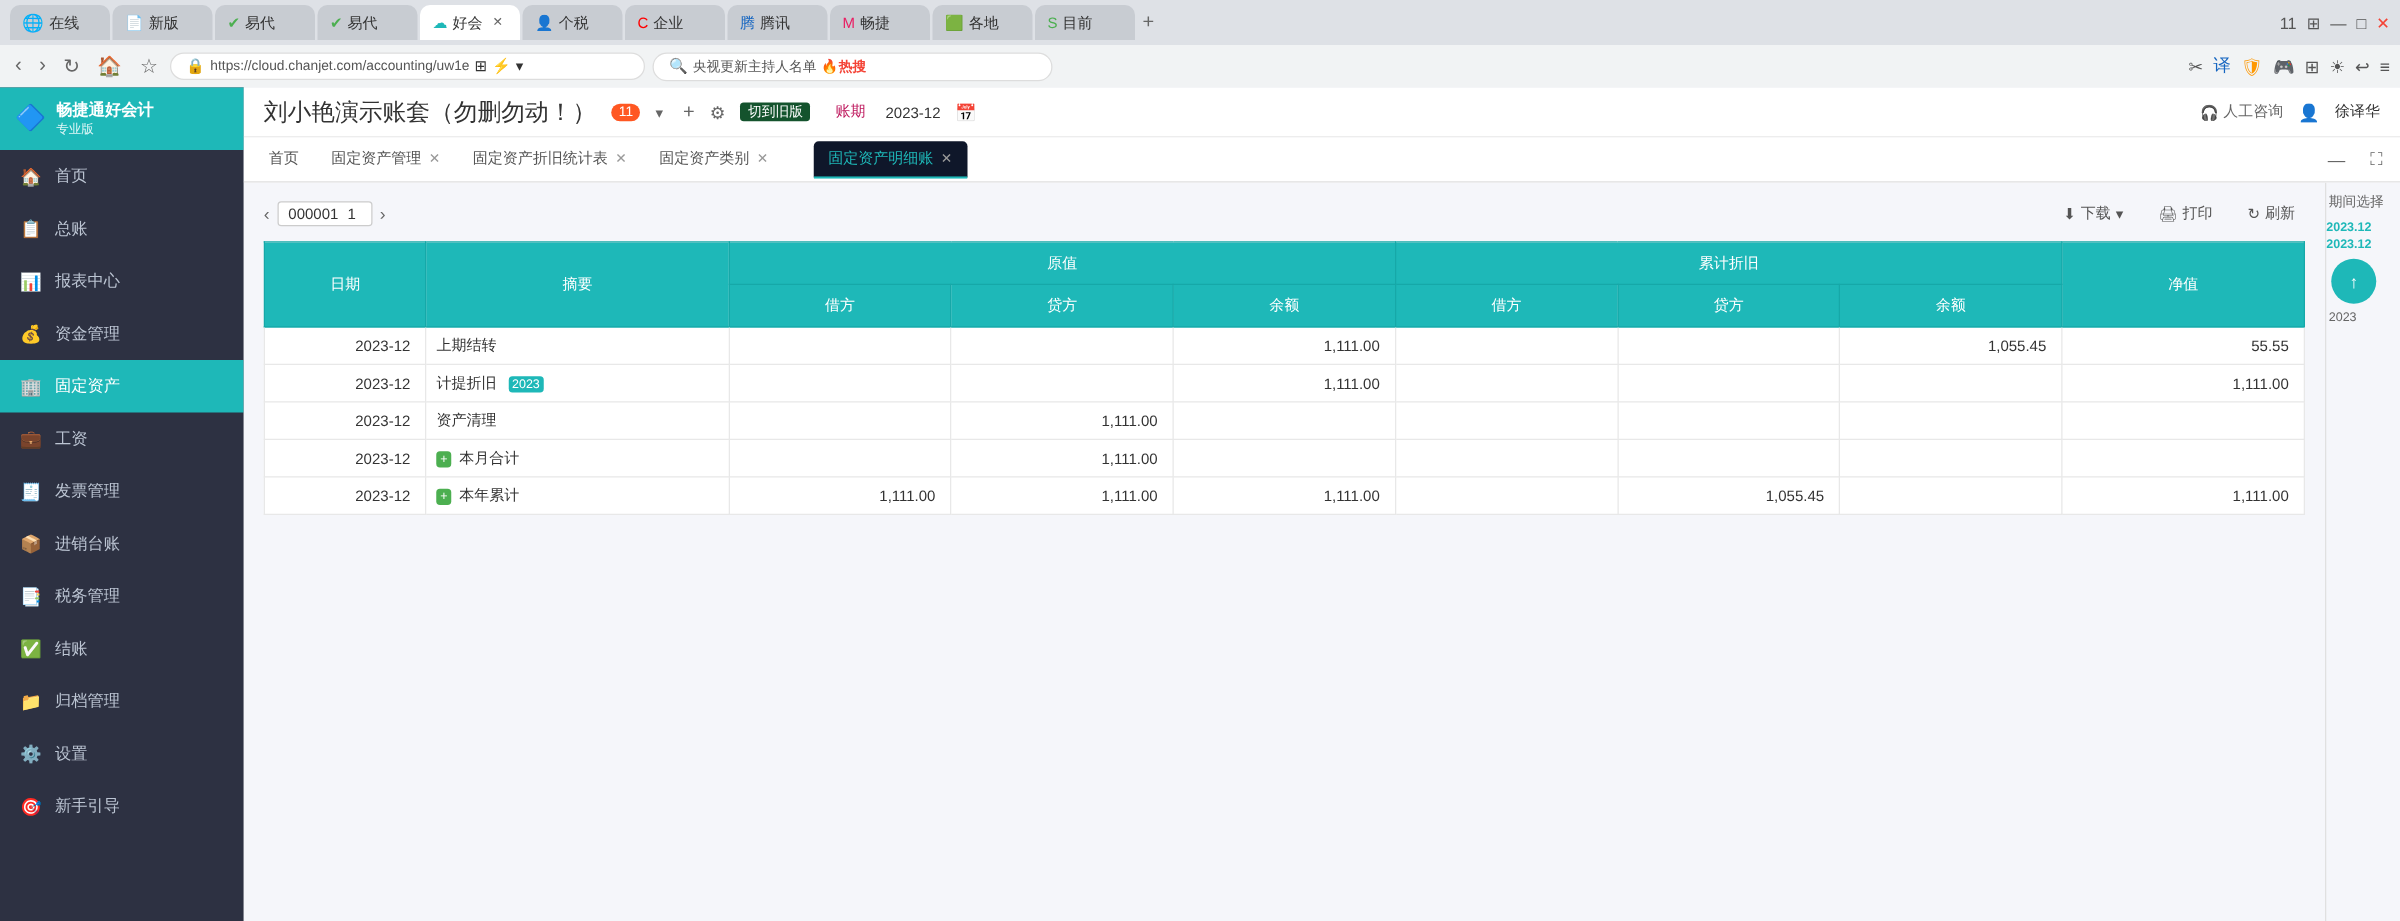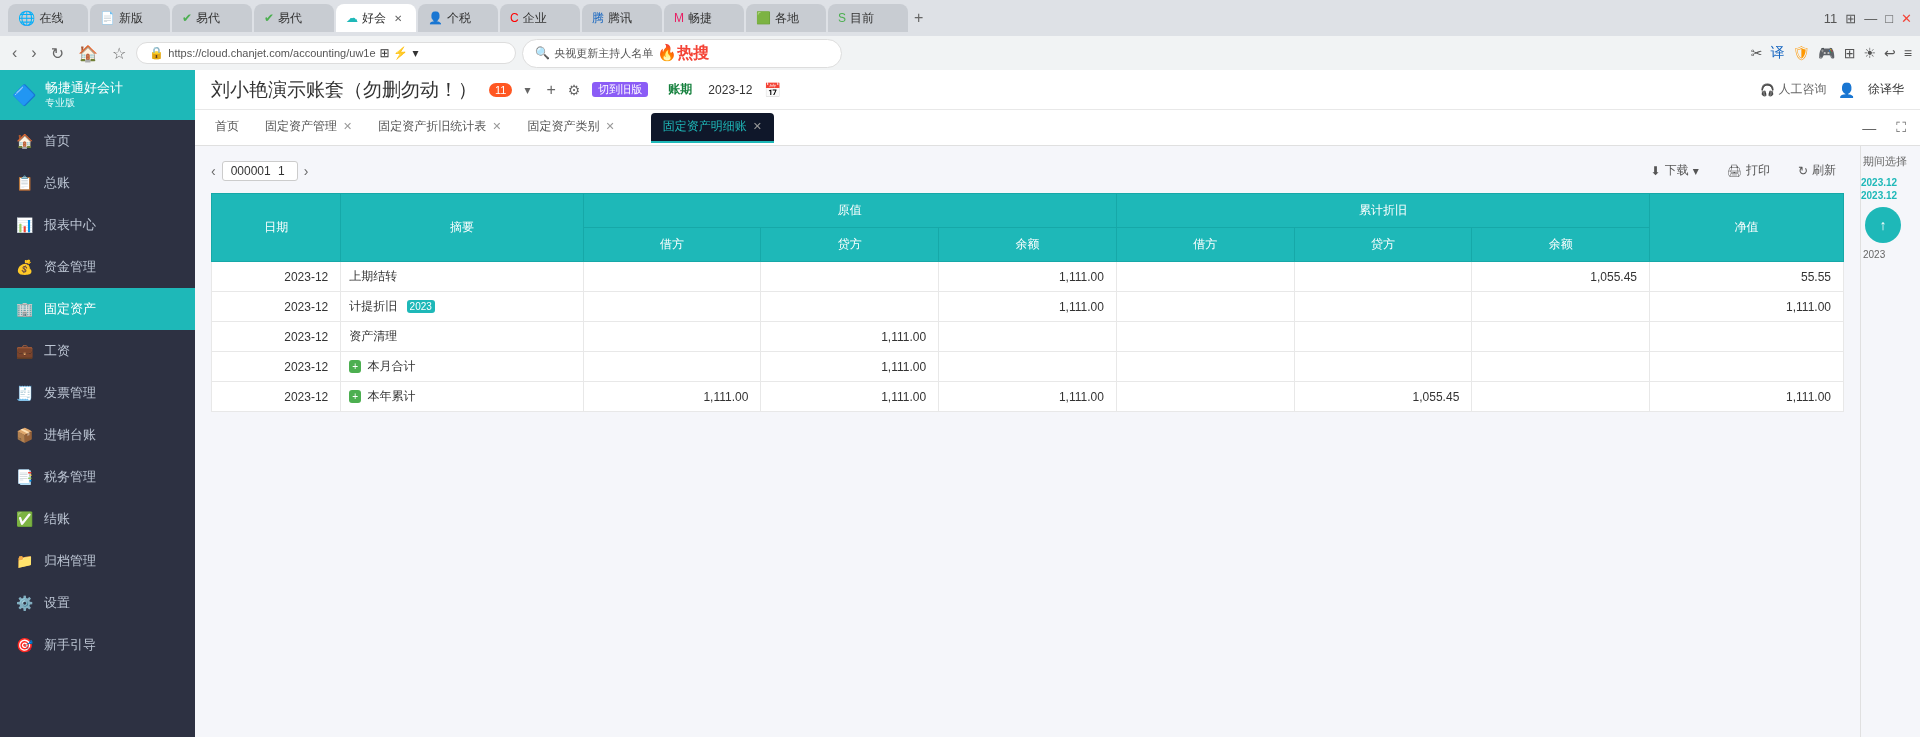--- a/index.html
+++ b/index.html
@@ -17,33 +17,33 @@
     .url-bar { flex: 0 0 380px; background: #fff; border: 1px solid #ddd; border-radius: 16px; padding: 3px 12px; font-size: 12px; color: #333; display: flex; align-items: center; gap: 4px; }
     .search-bar { flex: 0 0 320px; background: #fff; border: 1px solid #ddd; border-radius: 16px; padding: 3px 12px; font-size: 12px; display: flex; align-items: center; gap: 4px; }
     .browser-icons { display: flex; align-items: center; gap: 8px; margin-left: auto; color: #555; font-size: 14px; }
 
     
     .app { display: flex; width: 1920px; height: 667px; }
 
     
     .sidebar { width: 195px; background: #2d3142; display: flex; flex-direction: column; color: #fff; flex-shrink: 0; }
     .sidebar-header { background: #1eb8b8; padding: 10px 12px; display: flex; align-items: center; gap: 8px; }
-    .sidebar-logo-text { font-size: 13px; font-weight: normal; color: #fff; line-height: 1.2; }
+    .sidebar-logo-text { font-size: 13px; font-weight: bold; color: #fff; line-height: 1.2; }
     .sidebar-logo-sub { font-size: 10px; color: #e0f7f7; }
     .sidebar-nav { flex: 1; overflow-y: auto; }
     .sidebar-item { display: flex; align-items: center; gap: 10px; padding: 12px 16px; color: #bcc5d3; cursor: pointer; font-size: 13px; }
     .sidebar-item.active { background: #1eb8b8; color: #fff; }
     .sidebar-item-icon { font-size: 14px; width: 18px; text-align: center; }
 
     
     .main { flex: 1; display: flex; flex-direction: column; background: #f5f6fa; overflow: hidden; }
 
     
     .app-header { height: 40px; background: #fff; border-bottom: 1px solid #e8e8e8; display: flex; align-items: center; padding: 0 16px; gap: 12px; }
-    .switch-btn { font-size: 11px; color: #fff; background: #8b5cf6; border-radius: 3px; padding: 0 6px; cursor: pointer; }
+    .switch-btn { font-size: 11px; color: #fff; background: #14532d; border-radius: 3px; padding: 0 6px; cursor: pointer; }
     .header-right { margin-left: auto; display: flex; align-items: center; gap: 12px; }
 
     
     .page-tabs { display: flex; align-items: center; height: 36px; background: #fff; border-bottom: 1px solid #e0e0e0; padding: 0 8px; gap: 2px; }
     .page-tab { display: flex; align-items: center; gap: 4px; padding: 0 12px; height: 30px; font-size: 12px; color: #555; cursor: pointer; border-bottom: 2px solid transparent; }
     .page-tab.active { color: #1eb8b8; border-bottom-color: #1eb8b8; background: #0f172a; border-radius: 4px 4px 0 0; margin-left: 22px; }
     .tab-x { font-size: 11px; color: #999; margin-left: 2px; }
 
     
     .content { flex: 1; display: flex; overflow: hidden; }
@@ -148,21 +148,21 @@
     <div class="url-bar">
       <span style="color:#4caf50;">🔒</span>
       <span style="font-size:11px;color:#555;">https://cloud.chanjet.com/accounting/uw1e</span>
       <span style="font-size:12px;">⊞</span>
       <span style="font-size:12px;">⚡</span>
       <span style="font-size:12px;">▾</span>
     </div>
     <div class="search-bar">
       <span>🔍</span>
       <span style="font-size:11px;color:#555;">央视更新主持人名单</span>
-      <span style="color:#f44336;font-size:16px;font-weight:bold;">🔥热搜</span>
+      <span style="color:#f44336;font-size:11px;font-weight:bold;">🔥热搜</span>
     </div>
     <div class="browser-icons">
       <span>✂</span>
       <span style="color:#1565c0;">译</span>
       <span style="color:#ff9800;">🛡</span>
       <span style="color:#9c27b0;">🎮</span>
       <span>⊞</span>
       <span>☀</span>
       <span>↩</span>
       <span>≡</span>
@@ -238,21 +238,21 @@
 
   <div class="main">
 
     <div class="app-header">
       <span style="font-size:19px;color:#333;">刘小艳演示账套（勿删勿动！）</span>
       <span style="background:#ff5722;color:#fff;border-radius:10px;padding:1px 6px;font-size:11px;">11</span>
       <span style="color:#666;font-size:12px;">▾</span>
       <span style="color:#666;font-size:16px;margin-left:4px;">+</span>
       <span style="color:#666;font-size:14px;">⚙</span>
       <div class="switch-btn">切到旧版</div>
-      <span style="color:#15803d;font-size:12px;margin-left:8px;font-weight:bold;">账期</span>
+      <span style="color:#be185d;font-size:12px;margin-left:8px;">账期</span>
       <span style="font-size:12px;color:#333;margin-left:4px;">2023-12</span>
       <span style="font-size:14px;color:#666;">📅</span>
       <div class="header-right">
         <span style="font-size:12px;color:#666;display:flex;align-items:center;gap:3px;">
           <span>🎧</span>
           <span>人工咨询</span>
         </span>
         <span style="font-size:14px;">👤</span>
         <span style="font-size:12px;color:#333;">徐译华</span>
       </div>

